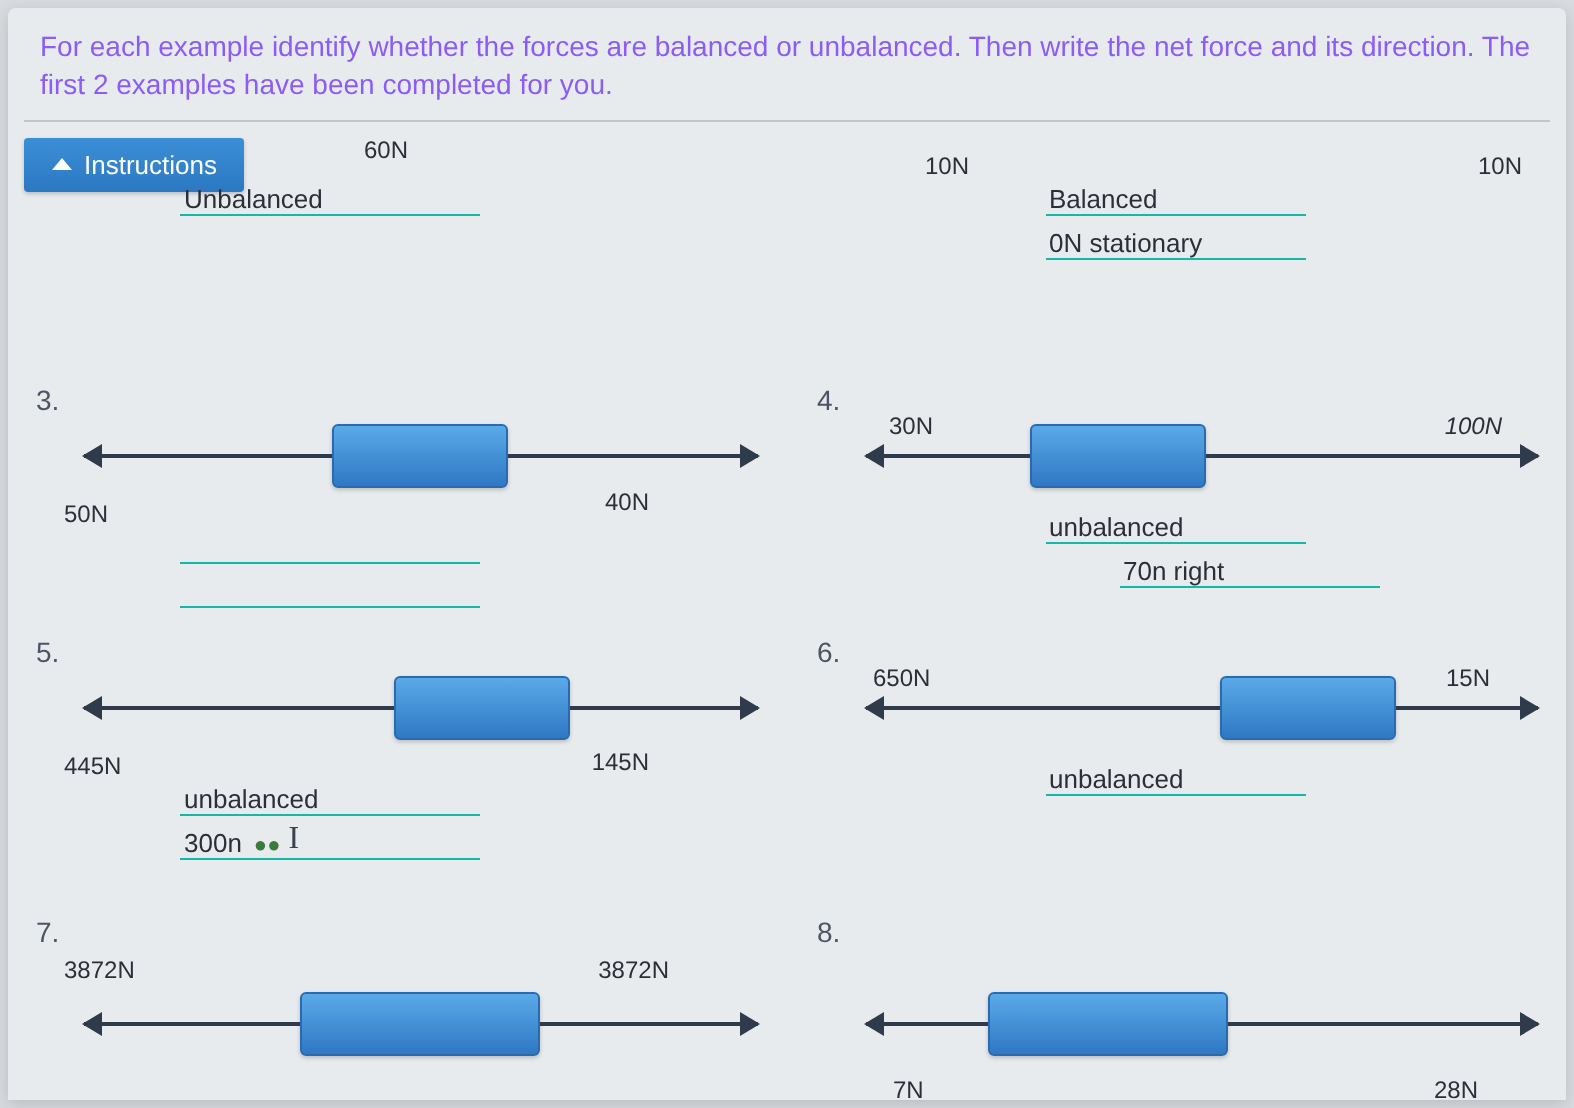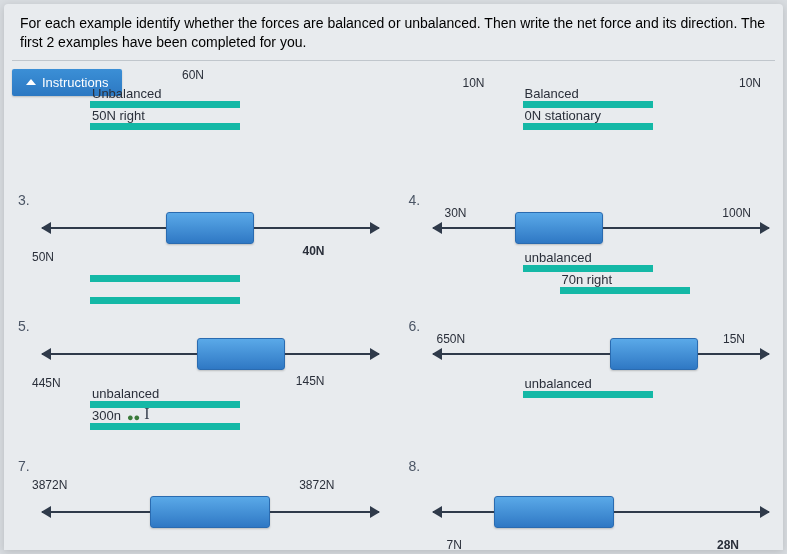--- a/index.html
+++ b/index.html
@@ -16,21 +16,21 @@
       border-radius: 4px 4px 0 0;
       margin: 4px;
       height: 546px;
       box-shadow: 0 2px 8px rgba(0,0,0,0.15);
       position: relative;
     }
     .header-text {
       padding: 10px 16px 8px 16px;
       font-size: 14px;
       line-height: 1.35;
-      color: #000000;
+      color: #8b5cf6;
     }
     .divider {
       height: 1px;
       background: #c0c6cc;
       margin: 0 8px;
     }
     .instructions-tab {
       display: inline-flex;
       align-items: center;
       gap: 6px;
@@ -109,21 +109,21 @@
     .force-box.lg { width: 120px; }
     .flabel {
       position: absolute;
       font-size: 12px;
       color: #2a2f3a;
     }
     .ans-lines {
       margin: 2px 0 0 48px;
     }
     .ans-line {
-      border-bottom: 7px solid #14b8a6;
+      border-bottom: 1px solid #14b8a6;
       height: 18px;
       width: 150px;
       font-size: 13px;
       color: #2a2f3a;
       padding-left: 2px;
       display: flex;
       align-items: flex-end;
     }
     .ans-line + .ans-line { margin-top: 4px; }
     .top-half .ans-lines { margin-bottom: 4px; }
@@ -154,23 +154,20 @@
   </div>
 
   <div class="grid">
 
     <div class="cell top-half">
       <span class="flabel" style="left:170px; top:-14px;">60N</span>
       <div class="ans-lines" style="margin-top:6px;">
         <div class="ans-line">
             <span>Unbalanced</span>
           </div>
-        <div class="ans-line">
-            <span>50N right</span>
-          </div>
       </div>
     </div>
 
     <div class="cell top-half">
       <span class="flabel" style="left:60px; top:-6px;">10N</span>
       <span class="flabel" style="right:14px; top:-6px;">10N</span>
       <div class="ans-lines" style="margin-top:6px; margin-left:90px;">
         <div class="ans-line" style="width:130px;text-align:right;">
             <span>Balanced</span>
           </div>
@@ -181,40 +178,40 @@
     </div>
 
     <div class="cell">
       <span class="num" style="top:-8px;">3.</span>
       <div class="box-row" style="margin-top:8px;">
         <div class="arrow left"></div>
         <div class="force-box"></div>
         <div class="arrow right"></div>
       </div>
       <span class="flabel" style="left:20px; top:50px;">50N</span>
-      <span class="flabel" style="right:60px; top:44px;font-weight:bold;">40N</span>
+      <span class="flabel" style="right:60px; top:44px;">40N</span>
       <div class="ans-lines" style="margin-top:18px;">
         <div class="ans-line">
             <span></span>
           </div>
         <div class="ans-line">
             <span></span>
           </div>
       </div>
     </div>
 
     <div class="cell">
       <span class="num" style="top:-8px;">4.</span>
       <div class="box-row" style="margin-top:8px;">
         <div class="arrow left" style="flex:0.5"></div>
         <div class="force-box"></div>
         <div class="arrow right"></div>
       </div>
       <span class="flabel" style="left:42px; top:6px;">30N</span>
-      <span class="flabel" style="right:24px; top:6px;">100N</span>
+      <span class="flabel" style="right:24px; top:6px;font-style:italic;">100N</span>
       <div class="ans-lines" style="margin-top:8px; margin-left:90px;">
         <div class="ans-line" style="width:130px;">
             <span>unbalanced</span>
           </div>
         <div class="ans-line" style="width:130px;margin-left:37px;">
             <span>70n right</span>
           </div>
       </div>
     </div>
 
@@ -267,17 +264,17 @@
     </div>
 
     <div class="cell">
       <span class="num" style="top:6px;">8.</span>
       <div class="box-row" style="margin-top:40px;">
         <div class="arrow left" style="flex:0.4"></div>
         <div class="force-box lg"></div>
         <div class="arrow right"></div>
       </div>
       <span class="flabel" style="left:44px; bottom:-2px;">7N</span>
-      <span class="flabel" style="right:36px; bottom:-2px;font-weight:bold;">28N</span>
+      <span class="flabel" style="right:36px; bottom:-2px;">28N</span>
     </div>
 
   </div>
 </div>
 
 </body></html>

